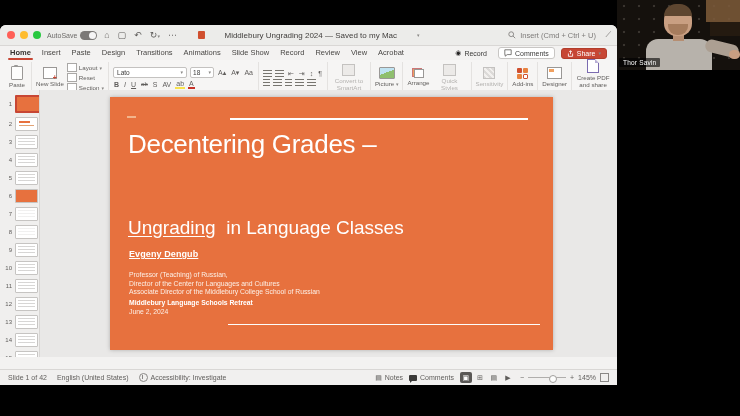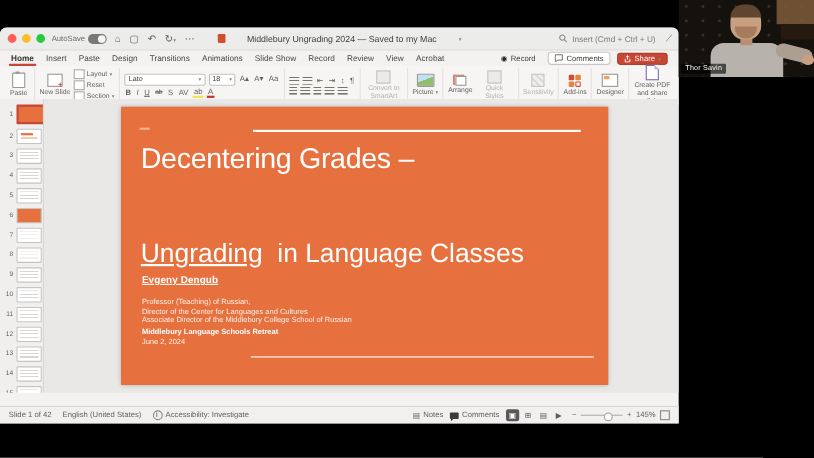--- a/index.html
+++ b/index.html
@@ -105,21 +105,21 @@
        background:repeating-linear-gradient(to bottom,#b6b4b2 0 1px,transparent 1px 3px);opacity:.2;}
 
   .canvas{flex:1;background:#e9e8e7;position:relative;}
   .slide{position:absolute;left:70px;top:7px;width:443px;height:253px;background:var(--orange);
          box-shadow:0 0 4px rgba(0,0,0,.25);}
   .dash{position:absolute;left:17px;top:19px;width:9px;height:2px;background:#f2b48c;}
   .topline{position:absolute;left:120px;top:21px;width:298px;height:2px;background:#fff;}
   .botline{position:absolute;left:118px;top:227px;width:312px;height:1px;background:#fdfdfc;}
   .s-title{position:absolute;left:18px;top:26px;color:#fff;font-size:26px;line-height:42px;
            letter-spacing:-.3px;white-space:nowrap;}
-  .s-sub{position:absolute;left:18px;top:120px;color:#fff;font-size:24px;white-space:pre;}
+  .s-sub{position:absolute;left:18px;top:120px;color:#fff;font-size:19px;white-space:pre;}
   .s-sub .uword{text-decoration:underline;text-underline-offset:2px;}
   .s-author{position:absolute;left:19px;top:152px;color:#fff;font-size:9px;font-weight:bold;
             text-decoration:underline;letter-spacing:.1px;}
   .s-roles{position:absolute;left:19px;top:174px;color:#fcefe6;font-size:6.8px;line-height:8.6px;}
   .s-event{position:absolute;left:19px;top:202px;color:#fff;font-size:6.8px;font-weight:bold;}
   .s-date{position:absolute;left:19px;top:211px;color:#fcefe6;font-size:6.8px;}
 
   
   .notesbar{position:absolute;left:0;top:332px;width:617px;height:12px;background:#fbfbfa;
             border-top:1px solid #d6d4d2;font-size:7.5px;color:#333;line-height:12px;padding-left:45px;box-sizing:border-box;}

